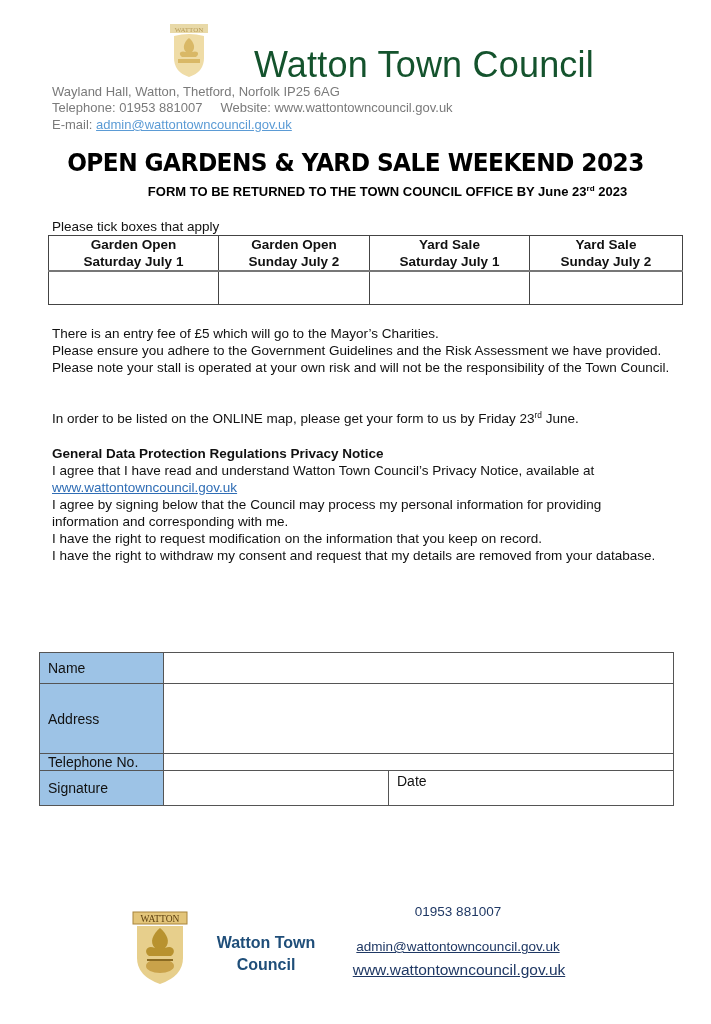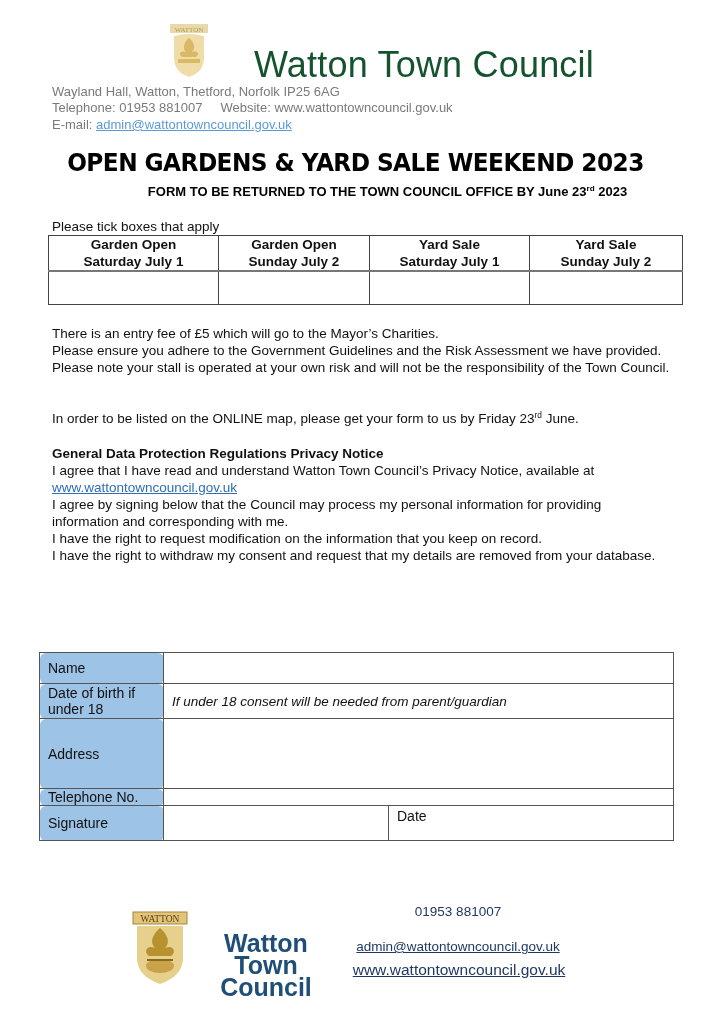--- a/index.html
+++ b/index.html
@@ -72,30 +72,30 @@
     
     table.form {
       position: absolute; left: 39px; top: 652px; width: 634px;
       border-collapse: collapse; table-layout: fixed;
     }
     table.form td {
       border: 1px solid #555; font-size: 14px; color: #111; padding: 0 8px;
       vertical-align: middle;
     }
     table.form td.lbl {
-      background: #9dc3e6; width: 108px; line-height: 16px; border-radius: 6px;
+      background: #9dc3e6; width: 108px; line-height: 16px;
     }
     table.form td.val-note { font-style: italic; font-size: 13.5px; }
     table.form td.date-cell { vertical-align: top; padding-top: 2px; }
 
     
     .crest-bottom { left: 131px; top: 910px; width: 58px; height: 76px; }
     .ft-name {
       left: 196px; top: 932px; width: 140px; text-align: center;
-      font-size: 25px; font-weight: bold; color: #1f4e79; line-height: 22px;
+      font-size: 16px; font-weight: bold; color: #1f4e79; line-height: 22px;
     }
     .ft-phone {
       left: 350px; top: 904px; width: 216px; text-align: center;
       font-size: 13.5px; color: #1f3864;
     }
     .ft-email {
       left: 350px; top: 939px; width: 216px; text-align: center;
       font-size: 13.5px; color: #1f3864; text-decoration: underline;
     }
     .ft-web {
@@ -173,24 +173,20 @@
   <colgroup>
       <col style="width:124px">
       <col style="width:225px">
       <col style="width:285px">
     </colgroup>
   <tbody>
       <tr style="height:31px">
     <td class="lbl">Name</td>
     <td colspan="2"></td>
   </tr>
-  <tr style="height:35px">
-    <td class="lbl">Date of birth if under 18</td>
-    <td colspan="2" class="val-note">If under 18 consent will be needed from parent/guardian</td>
-  </tr>
   <tr style="height:70px">
     <td class="lbl">Address</td>
     <td colspan="2"></td>
   </tr>
   <tr style="height:17px">
     <td class="lbl">Telephone No.</td>
     <td colspan="2"></td>
   </tr>
   <tr style="height:35px">
     <td class="lbl">Signature</td>

